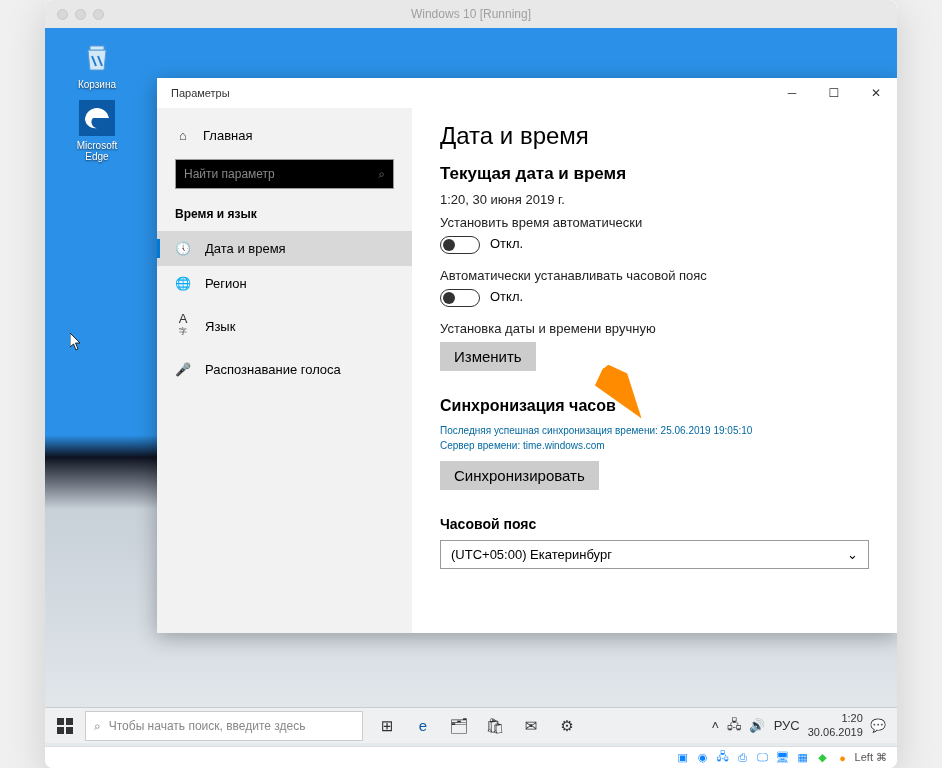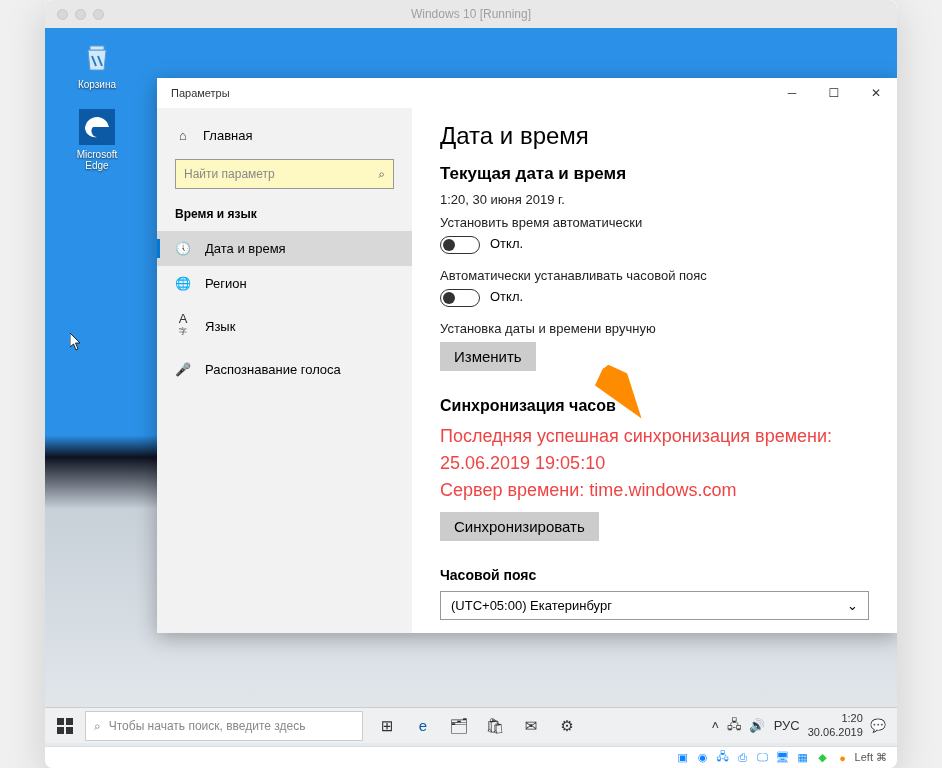--- a/index.html
+++ b/index.html
@@ -10,50 +10,50 @@
 .mac-bar { height: 28px; background: #e8e8e8; display: flex; align-items: center; position: relative; border-top-left-radius: 8px; border-top-right-radius: 8px; }
 .mac-lights { display: flex; gap: 7px; padding-left: 12px; }
 .mac-light { width: 11px; height: 11px; border-radius: 50%; background: #d8d8d8; border: 0.5px solid #c8c8c8; }
 .mac-title { position: absolute; left: 0; right: 0; text-align: center; font-size: 12px; color: #a0a0a0; pointer-events: none; }
 
 
 .vm-desktop { flex: 1; position: relative; background: linear-gradient(to bottom, #2b91e8 0%, #2b91e8 55%, #0e1220 58%, #c8d0d8 65%, #e8edf0 100%); overflow: hidden; }
 .desktop-icon { position: absolute; width: 60px; text-align: center; color: #fff; font-size: 10px; text-shadow: 0 1px 2px rgba(0,0,0,0.7); cursor: pointer; }
 .desktop-icon .ic { width: 38px; height: 38px; margin: 0 auto 3px; display: flex; align-items: center; justify-content: center; }
 .recycle-bin { left: 22px; top: 10px; }
-.edge-icon { left: 22px; top: 80px; }
+.edge-icon { left: 22px; top: 71px; }
 .cursor-arrow { position: absolute; left: 25px; top: 305px; color: #fff; font-size: 14px; text-shadow: 0 0 2px #000; }
 
 
 .settings-window { position: absolute; left: 112px; top: 50px; width: 740px; height: 555px; background: #fff; box-shadow: 0 4px 20px rgba(0,0,0,0.3); display: flex; flex-direction: column; }
 .win-titlebar { height: 30px; display: flex; align-items: center; padding: 0 0 0 14px; font-size: 11px; color: #333; }
 .win-titlebar .controls { margin-left: auto; display: flex; }
 .win-btn { width: 42px; height: 30px; display: flex; align-items: center; justify-content: center; cursor: pointer; font-size: 12px; color: #333; }
 
 .settings-body { flex: 1; display: flex; overflow: hidden; }
 .sidebar { width: 255px; background: #f2f2f2; padding: 12px 0; display: flex; flex-direction: column; }
 .home-link { display: flex; align-items: center; gap: 12px; padding: 8px 18px; font-size: 13px; cursor: pointer; }
-.search-box { margin: 8px 18px 14px; height: 30px; border: 1px solid #999; background: #fef9c3; display: flex; align-items: center; padding: 0 8px; font-size: 12px; color: #888; }
+.search-box { margin: 8px 18px 14px; height: 30px; border: 1px solid #999; background: #000000; display: flex; align-items: center; padding: 0 8px; font-size: 12px; color: #888; }
 .search-box .s-icon { margin-left: auto; color: #666; }
 .side-title { padding: 4px 18px 10px; font-size: 12px; font-weight: 600; }
 .side-item { display: flex; align-items: center; gap: 14px; padding: 10px 18px; font-size: 13px; cursor: pointer; position: relative; }
 .side-item.active { background: #d8d8d8; }
 .side-item.active::before { content: ""; position: absolute; left: 0; top: 8px; bottom: 8px; width: 3px; background: #0078d4; }
 .side-icon { width: 16px; text-align: center; color: #333; font-size: 13px; }
 
 .content { flex: 1; padding: 14px 28px; overflow-y: auto; position: relative; }
 .page-h1 { font-size: 24px; font-weight: 400; margin-bottom: 14px; }
 .section-title { font-size: 17px; font-weight: 700; margin-top: 8px; margin-bottom: 8px; }
 .date-line { font-size: 13px; color: #222; margin-bottom: 8px; }
 .setting-label { font-size: 13px; color: #222; margin-bottom: 6px; }
 .toggle { display: flex; align-items: flex-start; gap: 10px; margin-bottom: 14px; font-size: 13px; }
 .toggle-track { width: 40px; height: 18px; border: 1px solid #333; border-radius: 9px; position: relative; cursor: pointer; }
 .toggle-thumb { position: absolute; left: 2px; top: 2px; width: 12px; height: 12px; border-radius: 50%; background: #333; }
 .btn-grey { border: none; background: #ccc; padding: 6px 14px; font-size: 15px; cursor: pointer; margin-bottom: 18px; }
-.small-text { font-size: 18px; color: #ef4444; line-height: 1.5; margin-bottom: 8px; }
+.small-text { font-size: 10px; color: #0369a1; line-height: 1.5; margin-bottom: 8px; }
 .select-box { border: 1px solid #999; padding: 6px 10px; font-size: 13px; display: flex; align-items: center; justify-content: space-between; cursor: pointer; margin-top: 4px; }
 
 
 .arrow { position: absolute; left: 182px; top: 266px; transform: rotate(25deg); pointer-events: none; }
 
 
 .taskbar { position: absolute; bottom: 25px; left: 0; right: 0; height: 36px; background: #eef0f2; display: flex; align-items: center; border-top: 1px solid #ccc; }
 .start { width: 40px; height: 36px; display: flex; align-items: center; justify-content: center; cursor: pointer; }
 .task-search { height: 30px; width: 278px; background: #fff; border: 1px solid #ccc; display: flex; align-items: center; padding: 0 8px; font-size: 12px; color: #888; margin-right: 6px; gap: 8px; }
 .task-icon { width: 36px; height: 36px; display: flex; align-items: center; justify-content: center; cursor: pointer; color: #333; font-size: 15px; }

